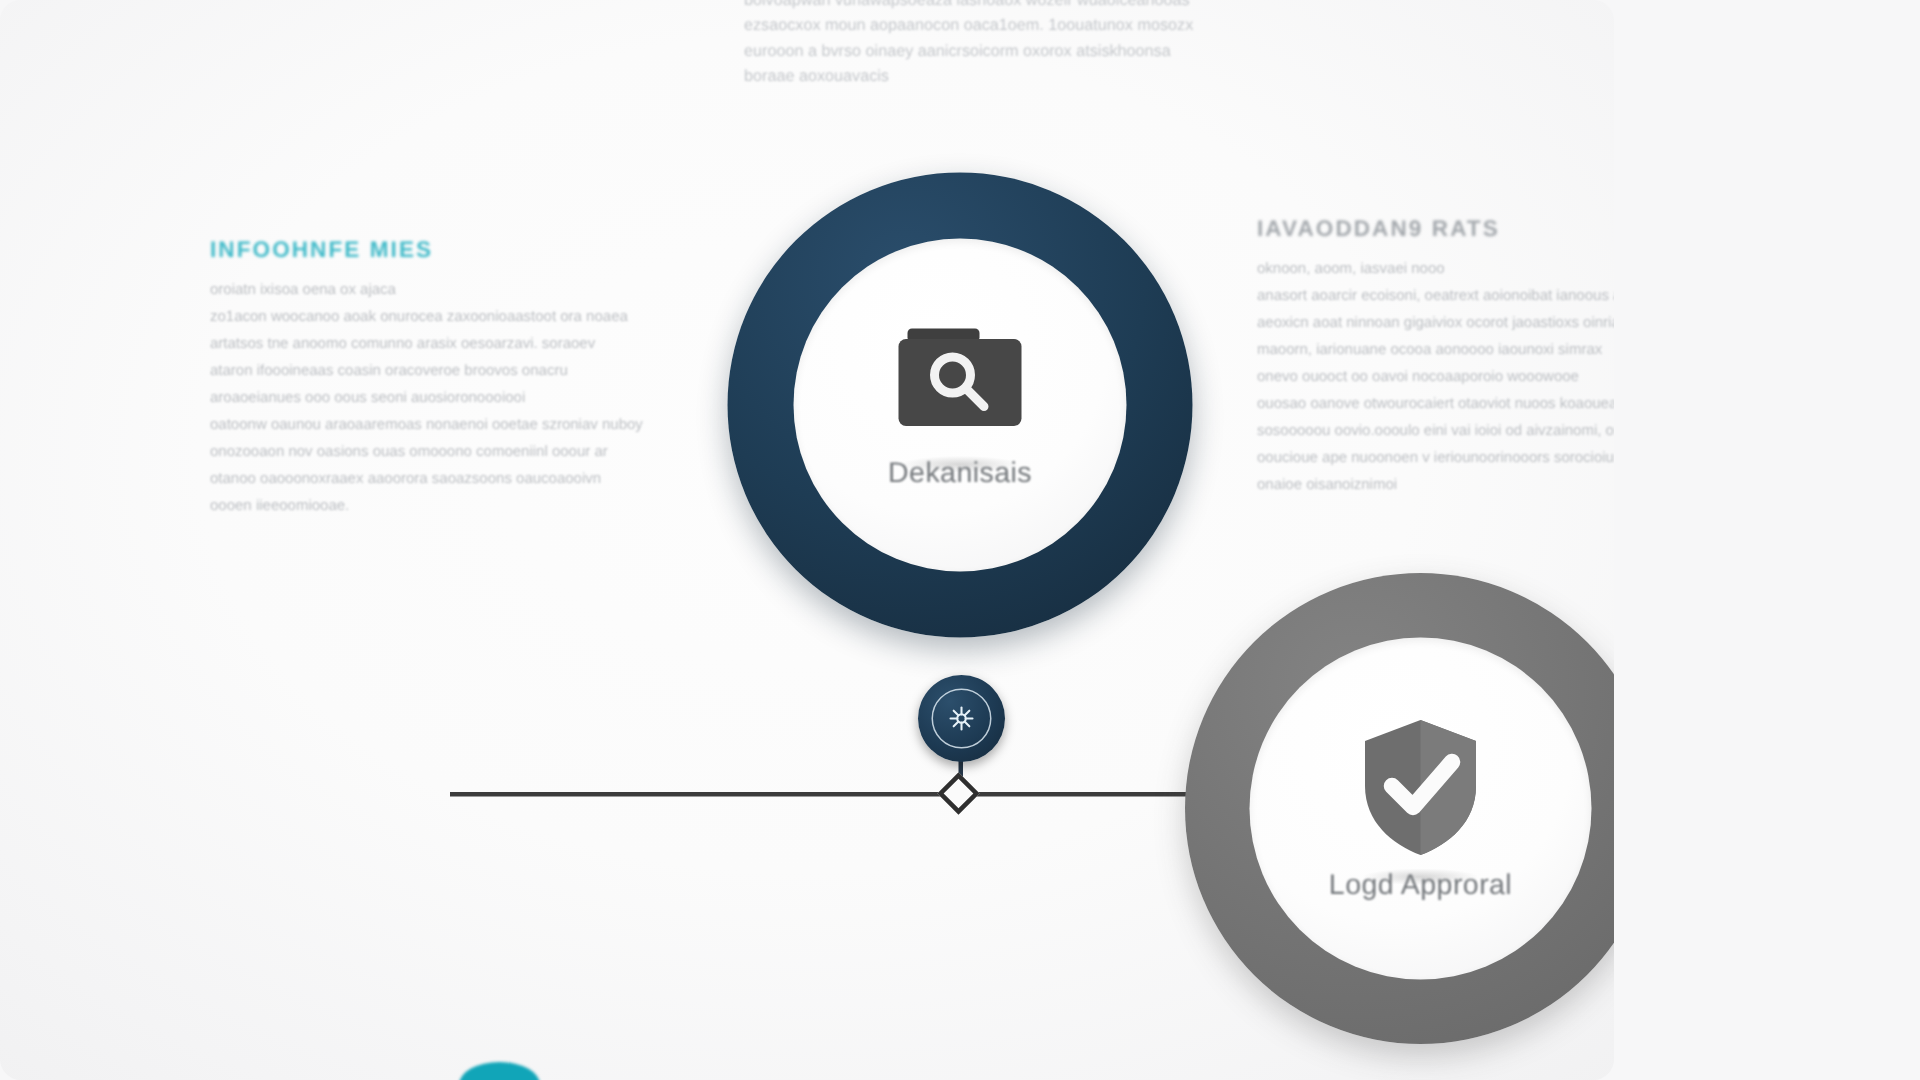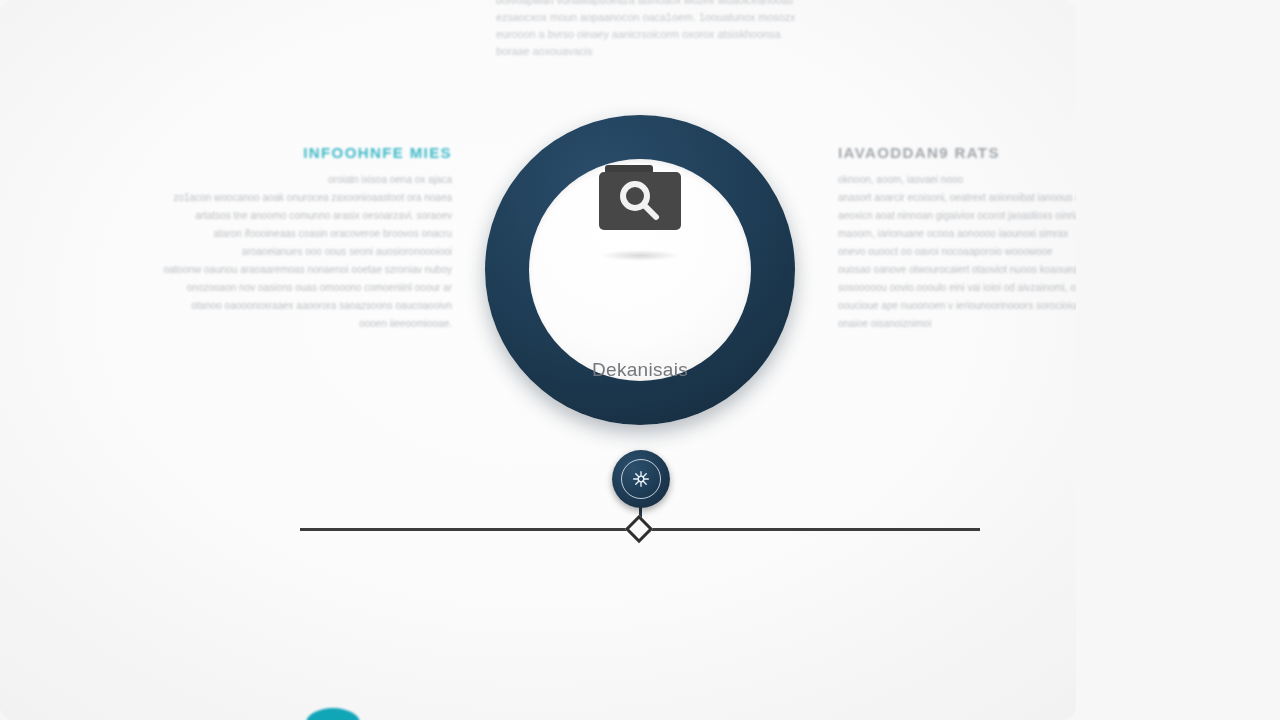--- a/index.html
+++ b/index.html
@@ -43,23 +43,22 @@
     line-height: 18px;
     margin: 0;
     color: #b9bcc0;
     filter: blur(0.85px);
     opacity: 0.95;
     white-space: pre-line;
   }
 
   #left-text-block {
     left: 140px;
-    top: 144px;
+    top: 158px;
     width: 312px;
-    text-align: right;
   }
   #left-text-block .block-heading { color: #2fb4c4; }
 
   #right-text-block {
     left: 838px;
     top: 144px;
     width: 320px;
   }
   #right-text-block .block-heading { color: #9ba0a5; }
 
@@ -138,21 +137,21 @@
     align-items: center;
     justify-content: center;
     z-index: 2;
   }
   .node .inner {
     border-radius: 50%;
     background: radial-gradient(circle at 42% 30%, #ffffff 0%, #fdfdfd 58%, #f1f1f2 100%);
     display: flex;
     flex-direction: column;
     align-items: center;
-    justify-content: space-between;
+    justify-content: center;
     box-shadow: inset 0 2px 6px rgba(0,0,0,0.07);
   }
   .node-label {
     font-size: 19px;
     color: #74787c;
     letter-spacing: 0.3px;
     filter: blur(0.75px);
     text-align: center;
     margin-top: 6px;
   }
@@ -288,16 +287,28 @@
             <circle cx="44" cy="37" r="12"></circle>
             <line x1="53" y1="46" x2="65" y2="58"></line>
           </g>
         </svg>
       </span>
       <span class="node-label">Dekanisais</span>
     </div>
   </div>
 
 
+  <div class="node" id="node-approval">
+    <div class="inner">
+      <span class="icon-wrap">
+        <svg width="94" height="98" viewBox="0 0 94 98">
+          <path d="M47 4 L84 18 V48 C84 72 66 87 47 94 C28 87 10 72 10 48 V18 Z" fill="#6e6e6e"></path>
+          <path d="M47 4 L84 18 V48 C84 72 66 87 47 94 Z" fill="#7b7b7b"></path>
+          <path d="M28 48 L42 62 L68 32" fill="none" stroke="#fbfbfb" stroke-width="11" stroke-linecap="round" stroke-linejoin="round"></path>
+        </svg>
+      </span>
+      <span class="node-label">Logd Approral</span>
+    </div>
+  </div>
 
   <div id="bottom-teal-accent"></div>
 
 </div>
 
 </body></html>

